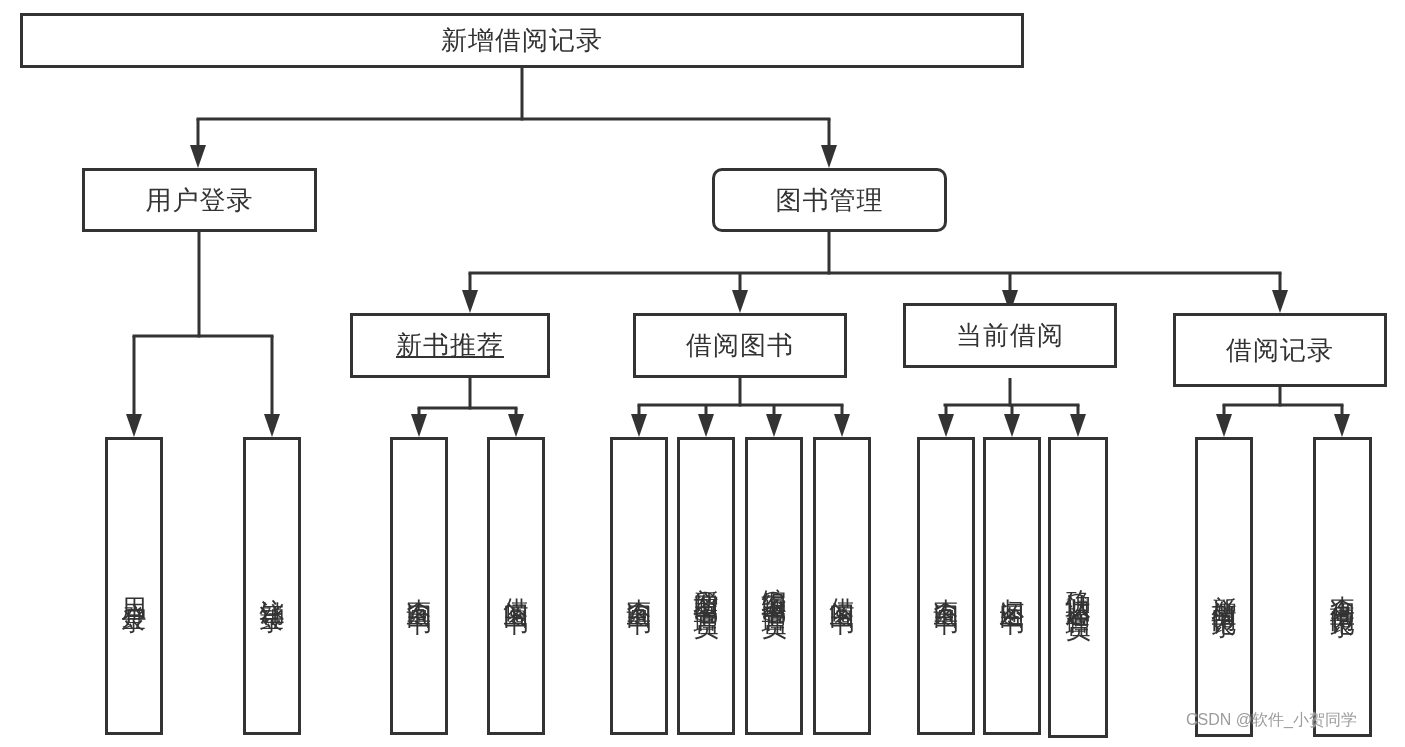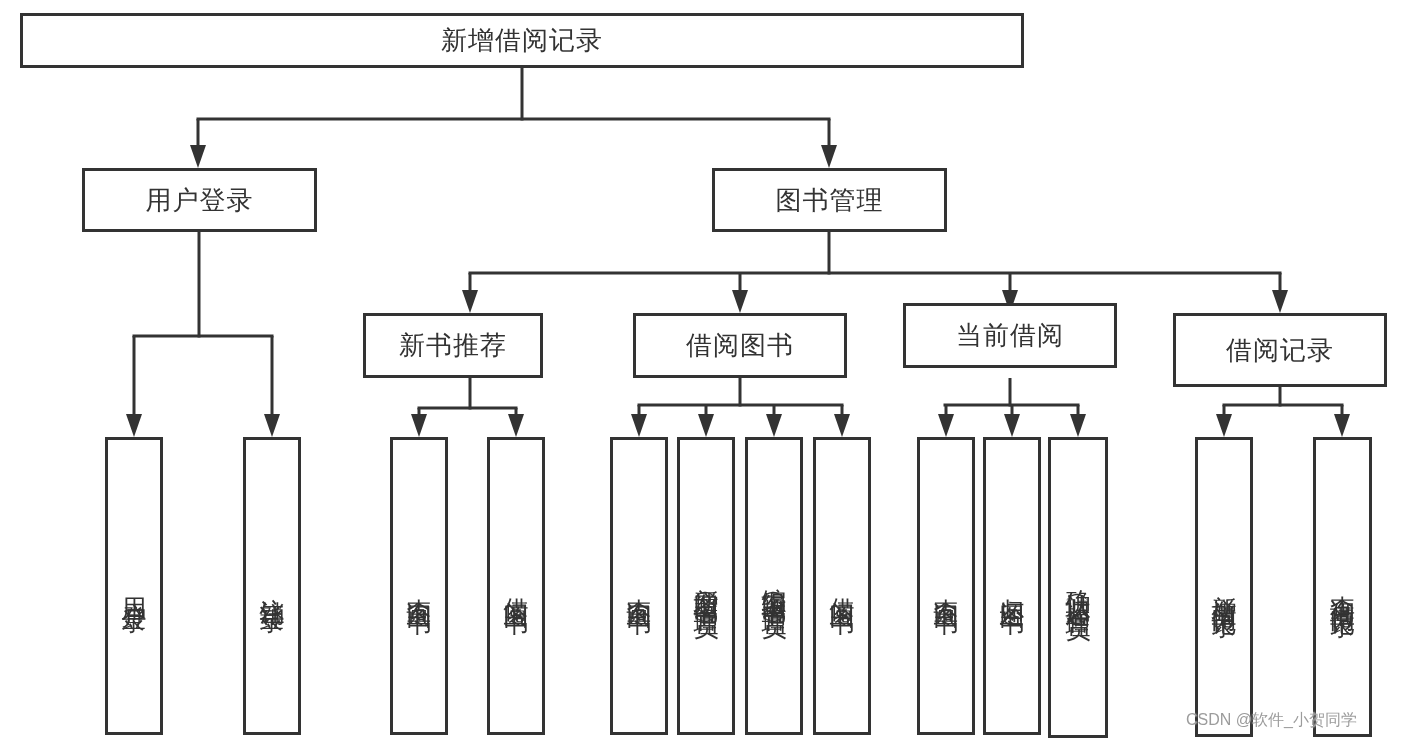--- a/index.html
+++ b/index.html
@@ -126,25 +126,25 @@
     </g>
   </svg>
 
   <div class="node hbox" style="left:20px; top:13px; width:1004px; height:55px;">
     <span>新增借阅记录</span>
   </div>
 
   <div class="node hbox" style="left:82px; top:168px; width:235px; height:64px;">
     <span>用户登录</span>
   </div>
-  <div class="node hbox" style="left:712px; top:168px; width:235px; height:64px;">
+  <div class="node hbox" style="left:712px; top:168px; width:235px; height:64px;border-radius:10px;">
     <span>图书管理</span>
   </div>
 
-  <div class="node hbox" style="left:363px; top:313px; width:180px; height:65px;">
+  <div class="node hbox" style="left:350px; top:313px; width:200px; height:65px;text-decoration:underline;">
     <span>新书推荐</span>
   </div>
   <div class="node hbox" style="left:633px; top:313px; width:214px; height:65px;">
     <span>借阅图书</span>
   </div>
   <div class="node hbox" style="left:903px; top:303px; width:214px; height:65px;">
     <span>当前借阅</span>
   </div>
   <div class="node hbox" style="left:1173px; top:313px; width:214px; height:74px;">
     <span>借阅记录</span>

